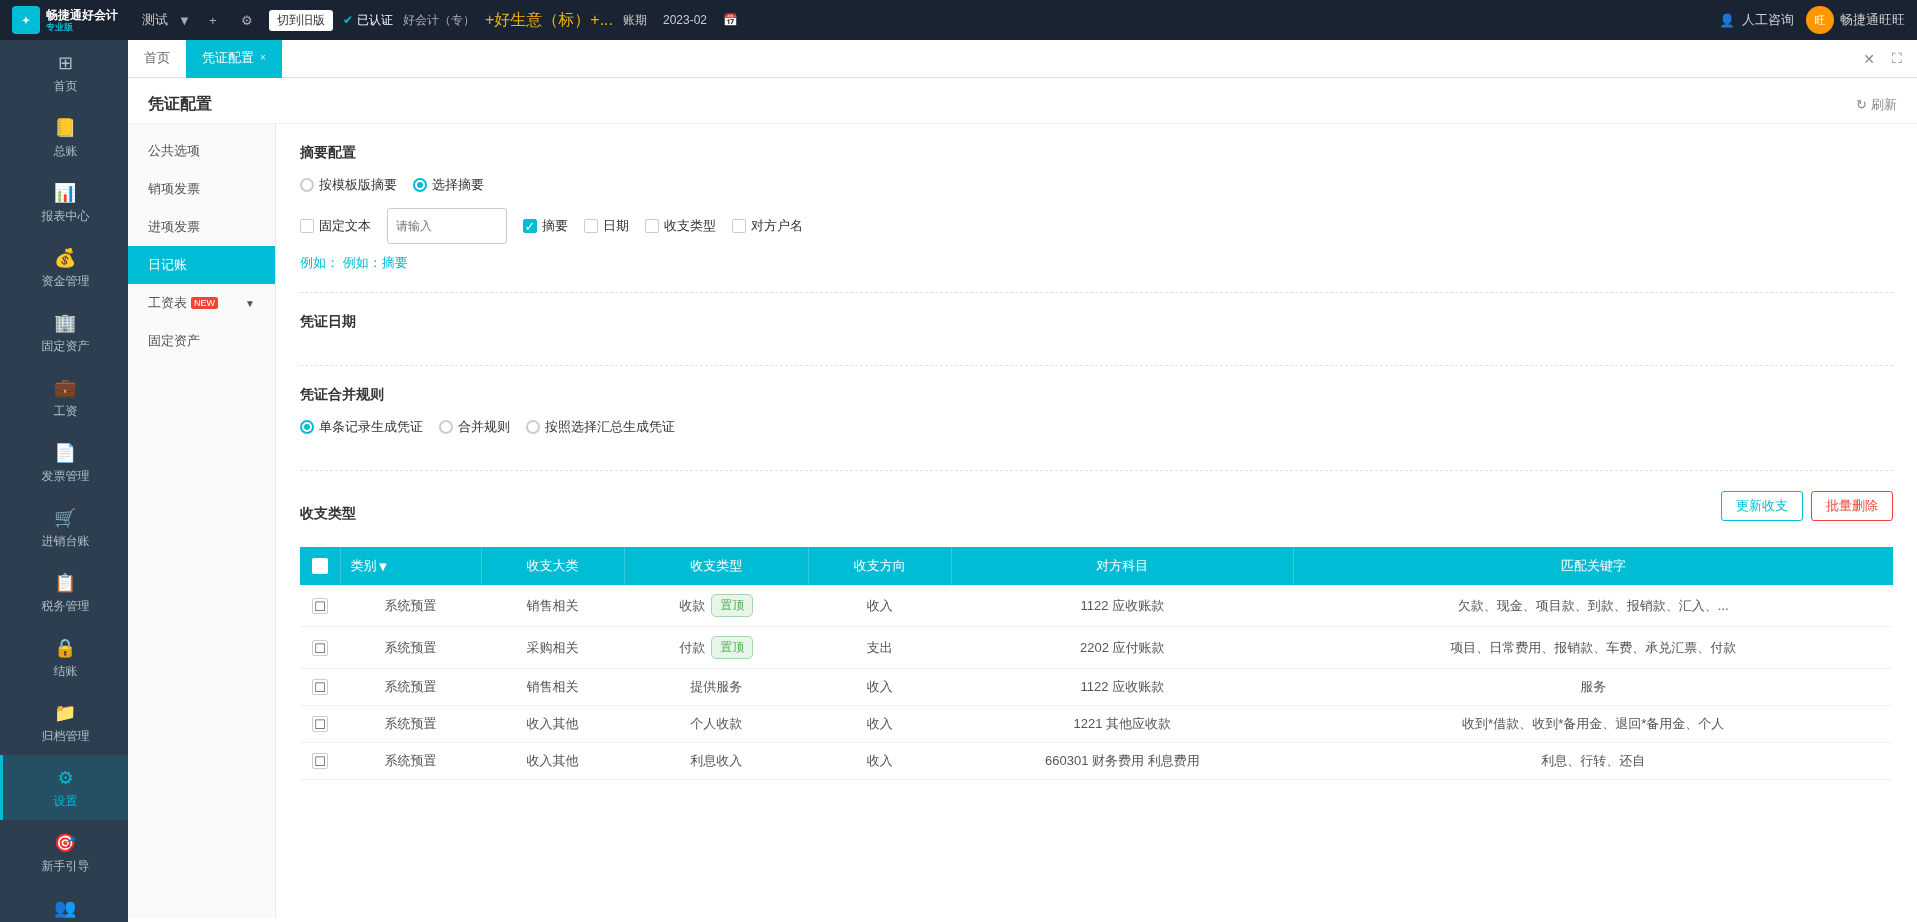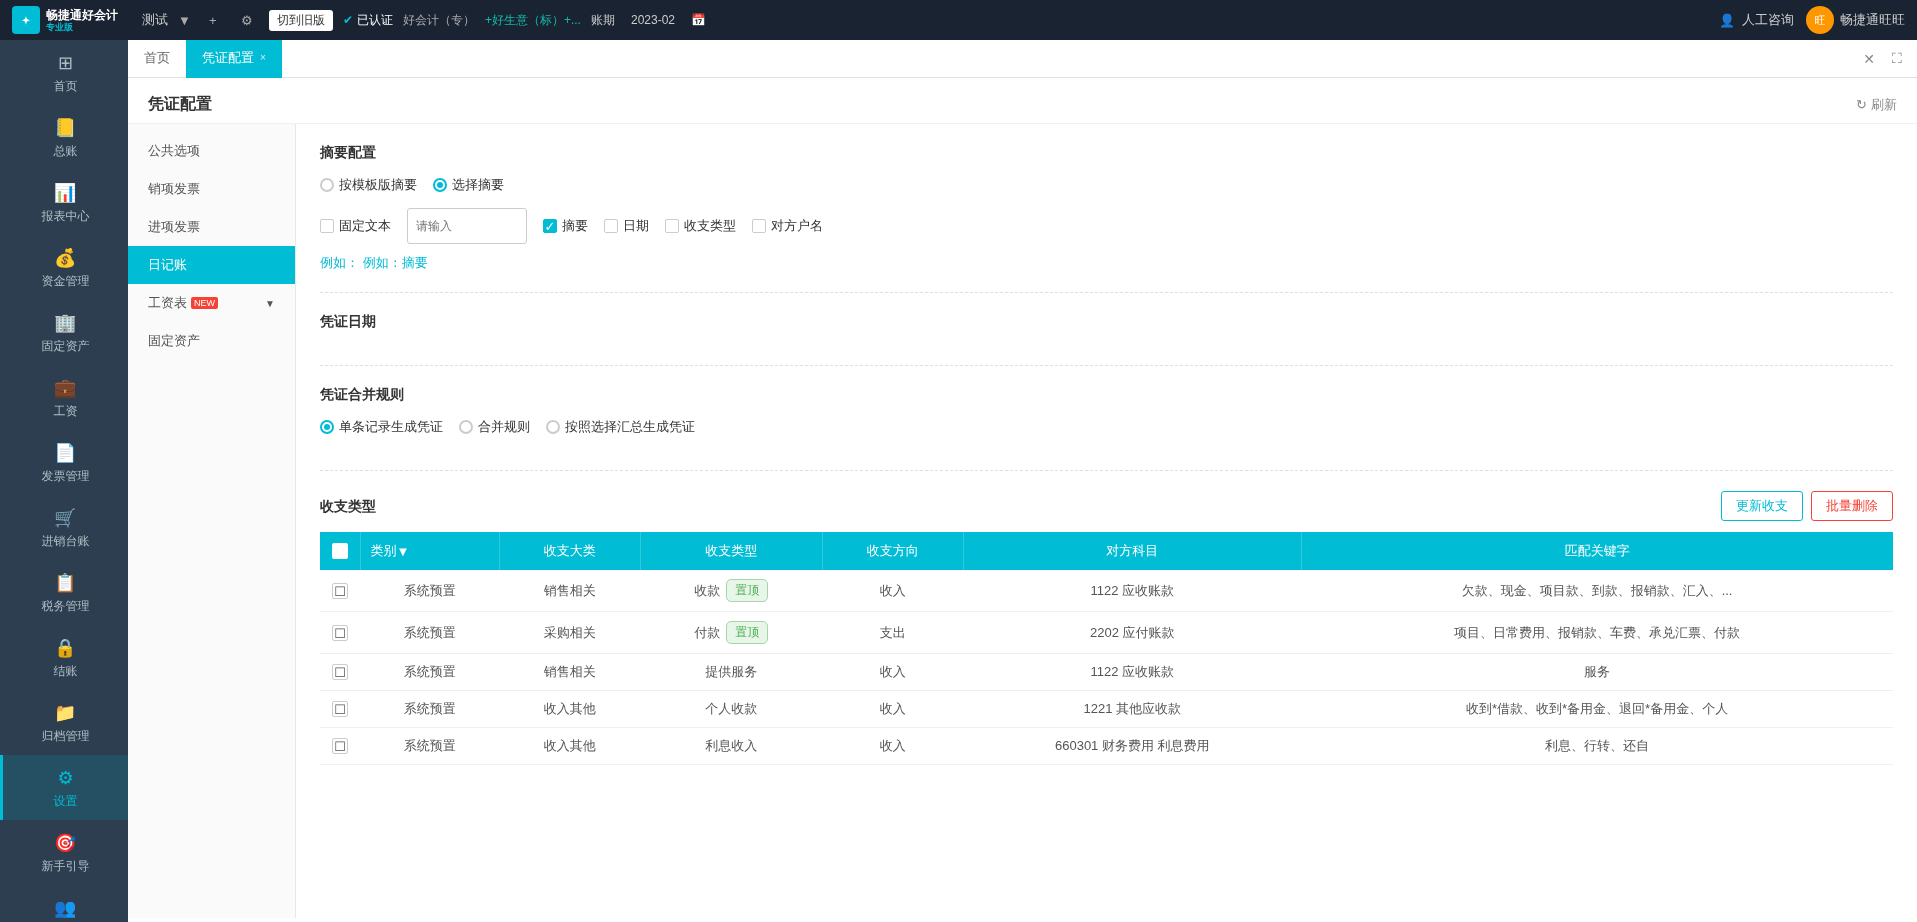--- a/index.html
+++ b/index.html
@@ -187,21 +187,21 @@
 
     
     .content-layout {
       display: flex;
       flex: 1;
       height: calc(100% - 50px);
     }
 
     
     .left-nav {
-      width: 168px;
+      width: 148px;
       border-right: 1px solid #e8e8e8;
       padding: 8px 0;
       background: #fafafa;
       flex-shrink: 0;
     }
     .left-nav-item {
       padding: 10px 20px;
       cursor: pointer;
       font-size: 13px;
       color: #555;
@@ -396,21 +396,21 @@
   <div class="top-bar-company">测试</div>
   <div class="top-bar-dropdown">▼</div>
   <div class="top-bar-btn">+</div>
   <div class="top-bar-btn">⚙</div>
   <div class="top-bar-tag">切到旧版</div>
   <div class="top-bar-certified">
     <span class="certified-dot">✔</span>
     <span>已认证</span>
   </div>
   <div style="font-size:12px;color:#aaa;">好会计（专）</div>
-  <div style="font-size:12px;color:#14b8a6;">+好生意（标）+...</div>
+  <div style="font-size:16px;color:#eab308;">+好生意（标）+...</div>
   <div class="top-bar-period">
     <span>账期</span>
     <span>2023-02</span>
     <span>📅</span>
   </div>
   <div class="top-bar-right">
     <div class="top-bar-user">
       <span>👤</span>
       <span>人工咨询</span>
     </div>
@@ -594,21 +594,21 @@
             <label class="radio-item">
               <div class="radio-circle"></div>
               <span>按照选择汇总生成凭证</span>
             </label>
           </div>
         </div>
 
         <div class="section">
           <div style="display:flex;align-items:center;justify-content:space-between;margin-bottom:10px;">
             <div class="section-title" style="margin-bottom:0;">收支类型</div>
-            <div class="table-actions" style="margin-bottom:1px;border-radius:9px;">
+            <div class="table-actions" style="margin-bottom:16px;border-radius:9px;">
               <button class="action-btn primary">更新收支</button>
               <button class="action-btn danger">批量删除</button>
             </div>
           </div>
 
           <table class="data-table">
             <thead>
               <tr>
                 <th style="width:40px;">
                   <span class="table-header-checkbox">☐</span>

